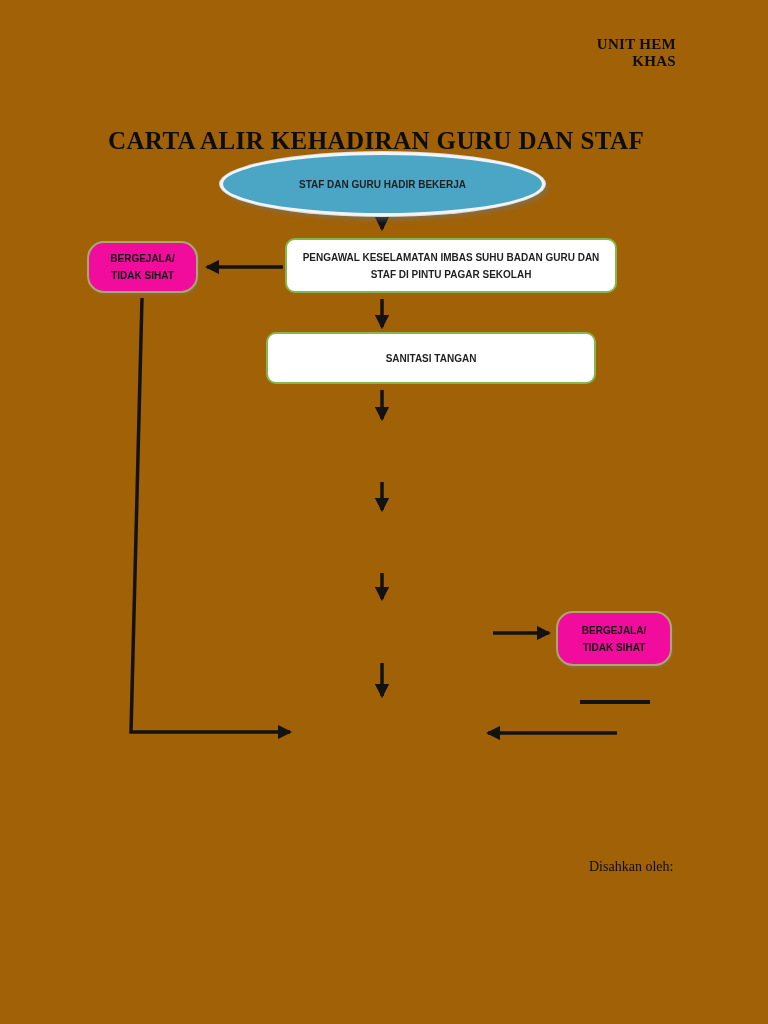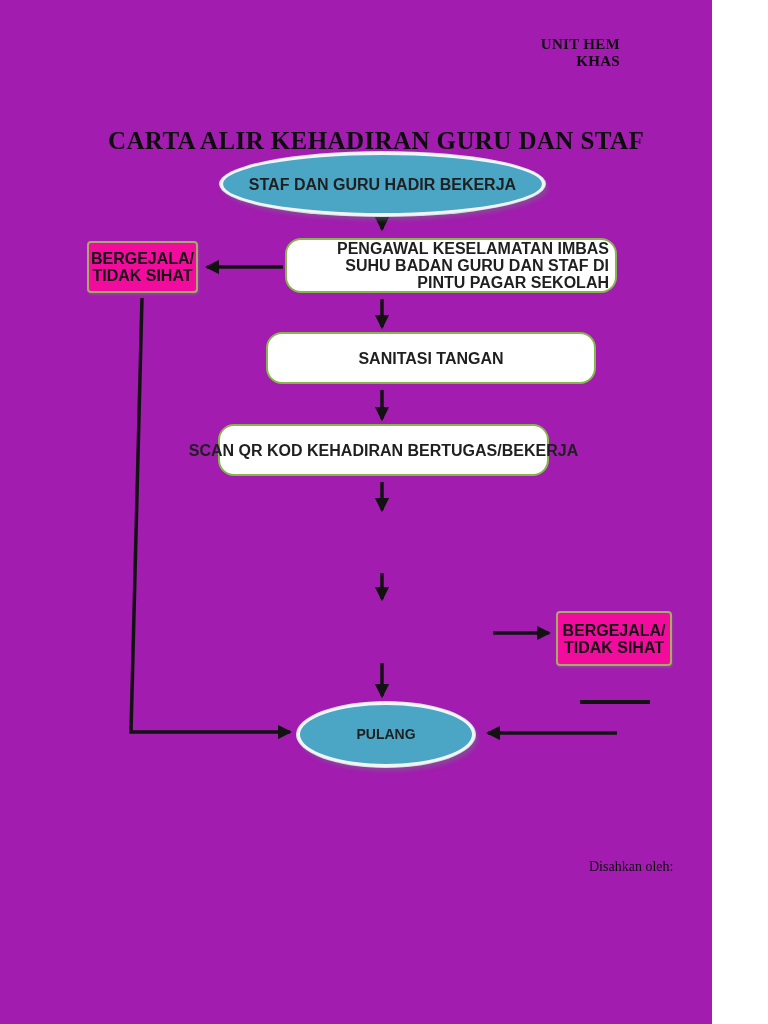--- a/index.html
+++ b/index.html
@@ -6,22 +6,22 @@
     --ellipse-fill:#4BA5C4;
     --process-border:#85B74E;
     --alert-fill:#F20C9E;
     --alert-border:#A9A96B;
     --arrow:#121212;
     --text:#1F1F1F;
   }
   html,body{margin:0;padding:0;background:#ffffff;}
   #page{
     position:relative;
-    width:712px;height:1024px;
-    background:#a21caf;
+    width:768px;height:1024px;
+    background:#a16207;
     font-family:"Liberation Sans",sans-serif;
     overflow:hidden;
     text-decoration:underline;
   }
   
   .unit-block{
     position:absolute;top:36px;right:92px;
     text-align:right;
     font-family:"Liberation Serif",serif;
     font-weight:bold;font-size:15px;line-height:17px;
@@ -37,41 +37,40 @@
   .approval{
     position:absolute;top:859px;left:589px;
     font-family:"Liberation Serif",serif;
     font-size:14px;color:#0d0d0d;
   }
   
   .node{
     position:absolute;box-sizing:border-box;
     display:flex;align-items:center;justify-content:center;
     text-align:center;
-    font-weight:bold;font-size:16px;line-height:17px;
+    font-weight:bold;font-size:10px;line-height:17px;
     color:var(--text);
   }
   .ellipse{
     border-radius:50%;
     background:var(--ellipse-fill);
     border:3px solid #f1f5f7;
     box-shadow:0 0 0 1px #d9dee1, 3px 4px 4px rgba(110,120,130,.45);
   }
   .process{
     background:#ffffff;
     border:2px solid var(--process-border);
-    border-radius:16px;
+    border-radius:10px;
     padding:2px 6px;
-    text-align:right;
   }
   .nowrap{white-space:nowrap;}
   .alert{
     background:var(--alert-fill);
     border:2px solid var(--alert-border);
-    border-radius:4px;
+    border-radius:17px;
     box-shadow:1px 2px 2px rgba(120,120,120,.4);
     padding:2px 8px;
     color:#111;
   }
   #start  {left:220px;top:152px;width:325px;height:64px;}
   #imbas  {left:285px;top:238px;width:332px;height:55px;}
   #alert1 {left:87px; top:241px;width:111px;height:52px;}
   #sanitasi{left:218px;top:332px;width:330px;height:52px;margin-left:48px;}
   #scan   {left:218px;top:424px;width:331px;height:52px;}
   #bilik  {left:218px;top:515px;width:331px;height:53px;}
@@ -124,29 +123,23 @@
   </div>
 
   <div id="alert1" class="node alert">
     <span>BERGEJALA/ TIDAK SIHAT</span>
   </div>
 
   <div id="sanitasi" class="node process nowrap">
     <span>SANITASI TANGAN</span>
   </div>
 
-  <div id="scan" class="node process nowrap">
-    <span>SCAN QR KOD KEHADIRAN BERTUGAS/BEKERJA</span>
-  </div>
 
 
 
   <div id="alert2" class="node alert">
     <span>BERGEJALA/ TIDAK SIHAT</span>
   </div>
 
-  <div id="pulang" class="node ellipse">
-    <span>PULANG</span>
-  </div>
 
   <div class="approval">Disahkan oleh:</div>
 
 </div>
 
 </body></html>

